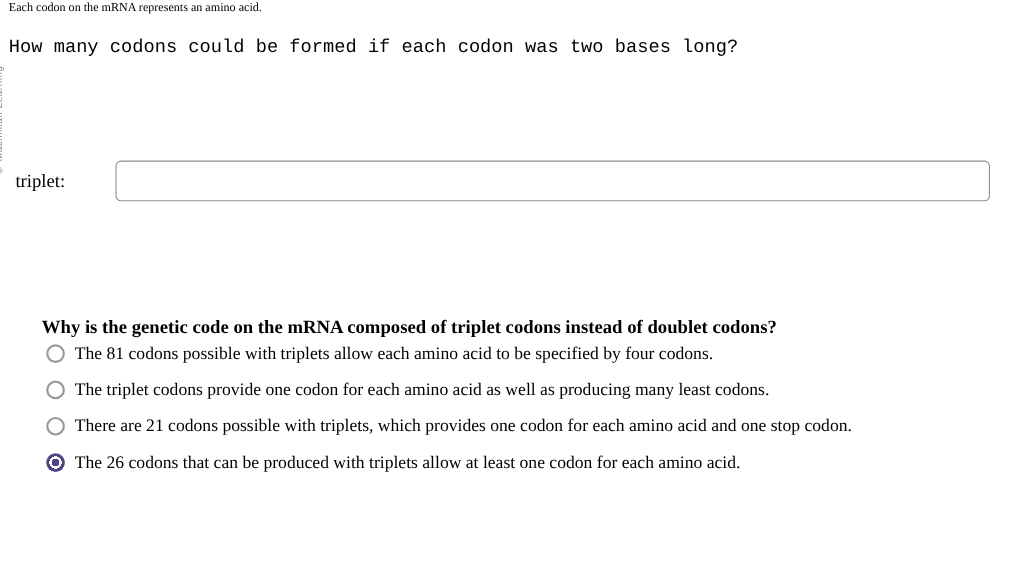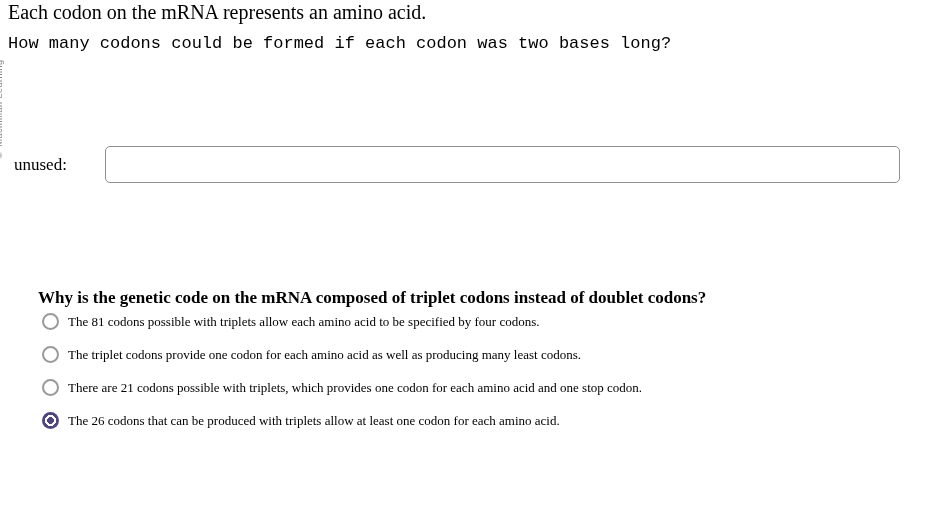--- a/index.html
+++ b/index.html
@@ -20,21 +20,21 @@
     height: 160px;
     writing-mode: vertical-rl;
     transform: rotate(180deg);
     font-family: "Liberation Sans", sans-serif;
     font-size: 9px;
     color: #8a8a8a;
     letter-spacing: 0.5px;
     white-space: nowrap;
   }
 
-  .intro-line1 { position: absolute; left: 8px; top: 1px;  font-size: 20px; }
+  .intro-line1 { position: absolute; left: 8px; top: 1px;  font-size: 11px; }
   .intro-line2 { position: absolute; left: 8px; top: 34px; font-size: 17px; font-family: Liberation Mono, monospace; }
 
   .answer-row { position: absolute; left: 0; top: 146px; width: 930px; height: 38px; }
   .answer-label {
     position: absolute; left: 14px; top: 50%;
     transform: translateY(-50%);
     font-size: 17px;
   }
   .answer-input {
     position: absolute; left: 105px; top: 0;
@@ -68,35 +68,35 @@
     margin-right: 9px;
     margin-top: 2px;
   }
   .radio.selected {
     border: none;
     background: radial-gradient(circle,
       var(--accent) 0 3.4px,
       #ffffff 3.4px 5.6px,
       var(--accent) 5.6px 100%);
   }
-  .option-label { font-size: 13px; line-height: 22px; }
+  .option-label { font-size: 16px; line-height: 22px; }
 </style>
 </head>
 <body>
 
 <div class="stage">
 
   <div class="watermark">© Macmillan Learning</div>
 
   <div class="intro-line1">Each codon on the mRNA represents an amino acid.</div>
 
   <div class="intro-line2">How many codons could be formed if each codon was two bases long?</div>
 
   <div class="answer-row">
-    <span class="answer-label">unused:</span>
+    <span class="answer-label">triplet:</span>
     <input class="answer-input" type="text" value="" placeholder="" style="">
   </div>
 
   <div class="mc-question">Why is the genetic code on the mRNA composed of triplet codons instead of doublet codons?</div>
 
   <div class="options">
     <div class="option-row">
       <div class="radio"></div>
       <div class="option-label">The 81 codons possible with triplets allow each amino acid to be specified by four codons.</div>
     </div>

